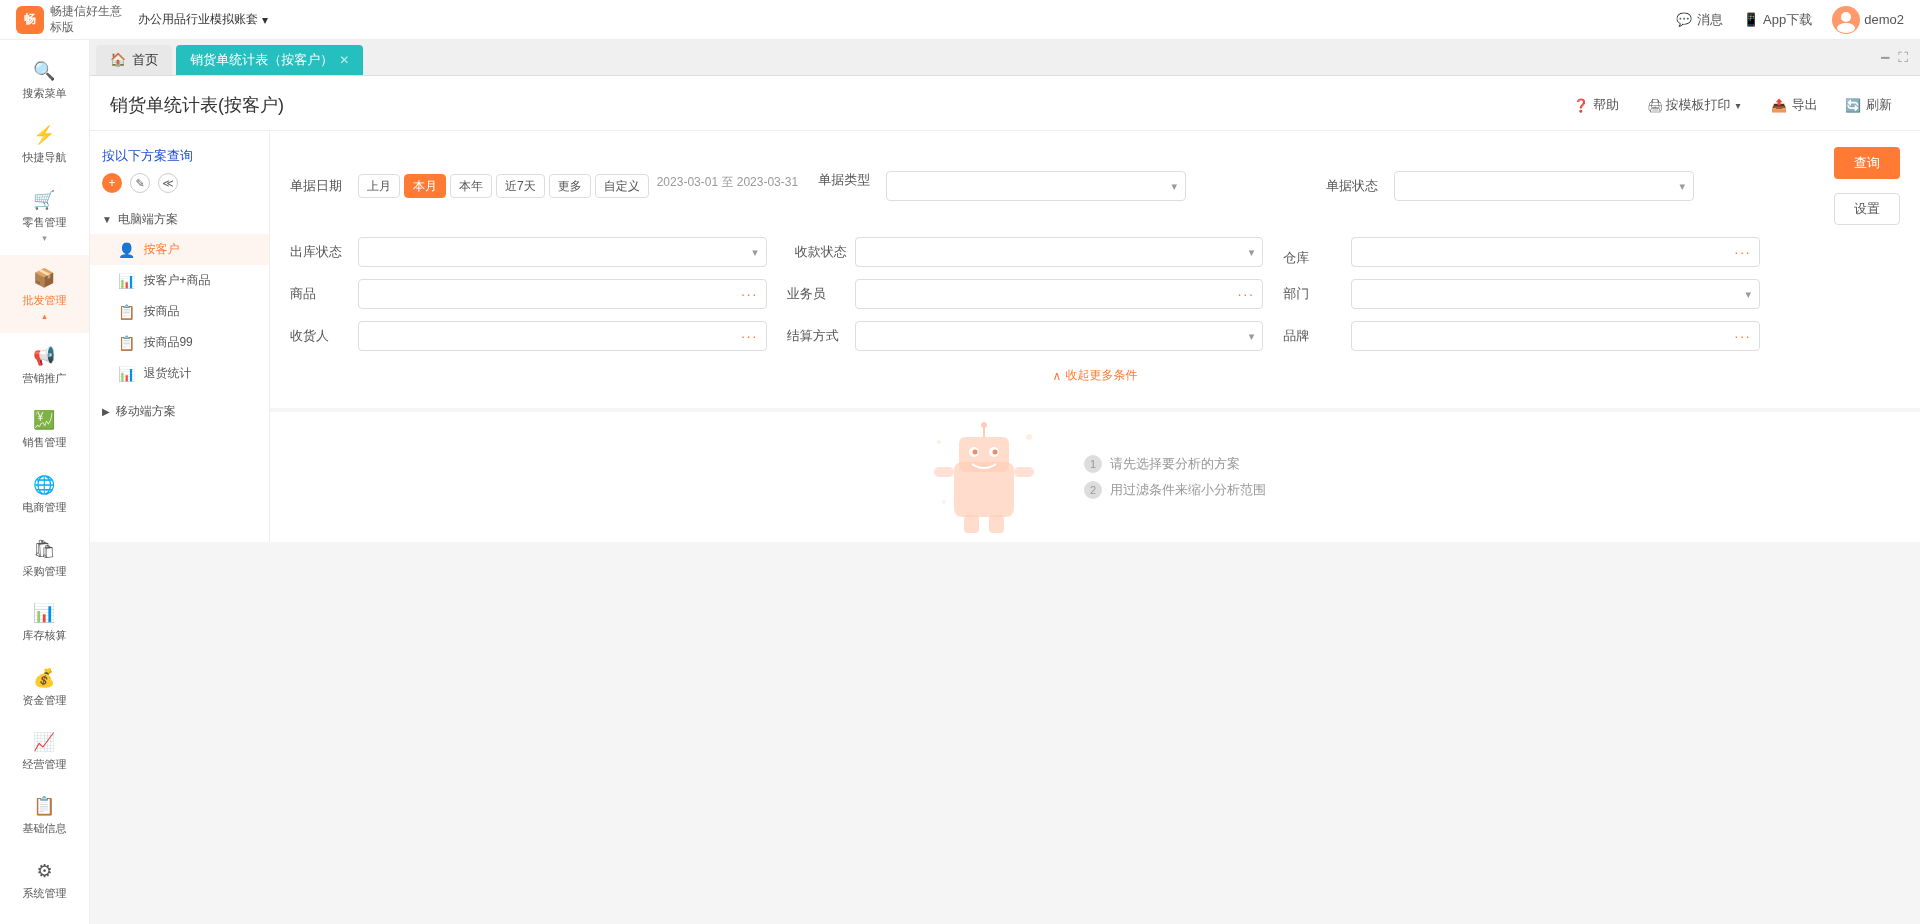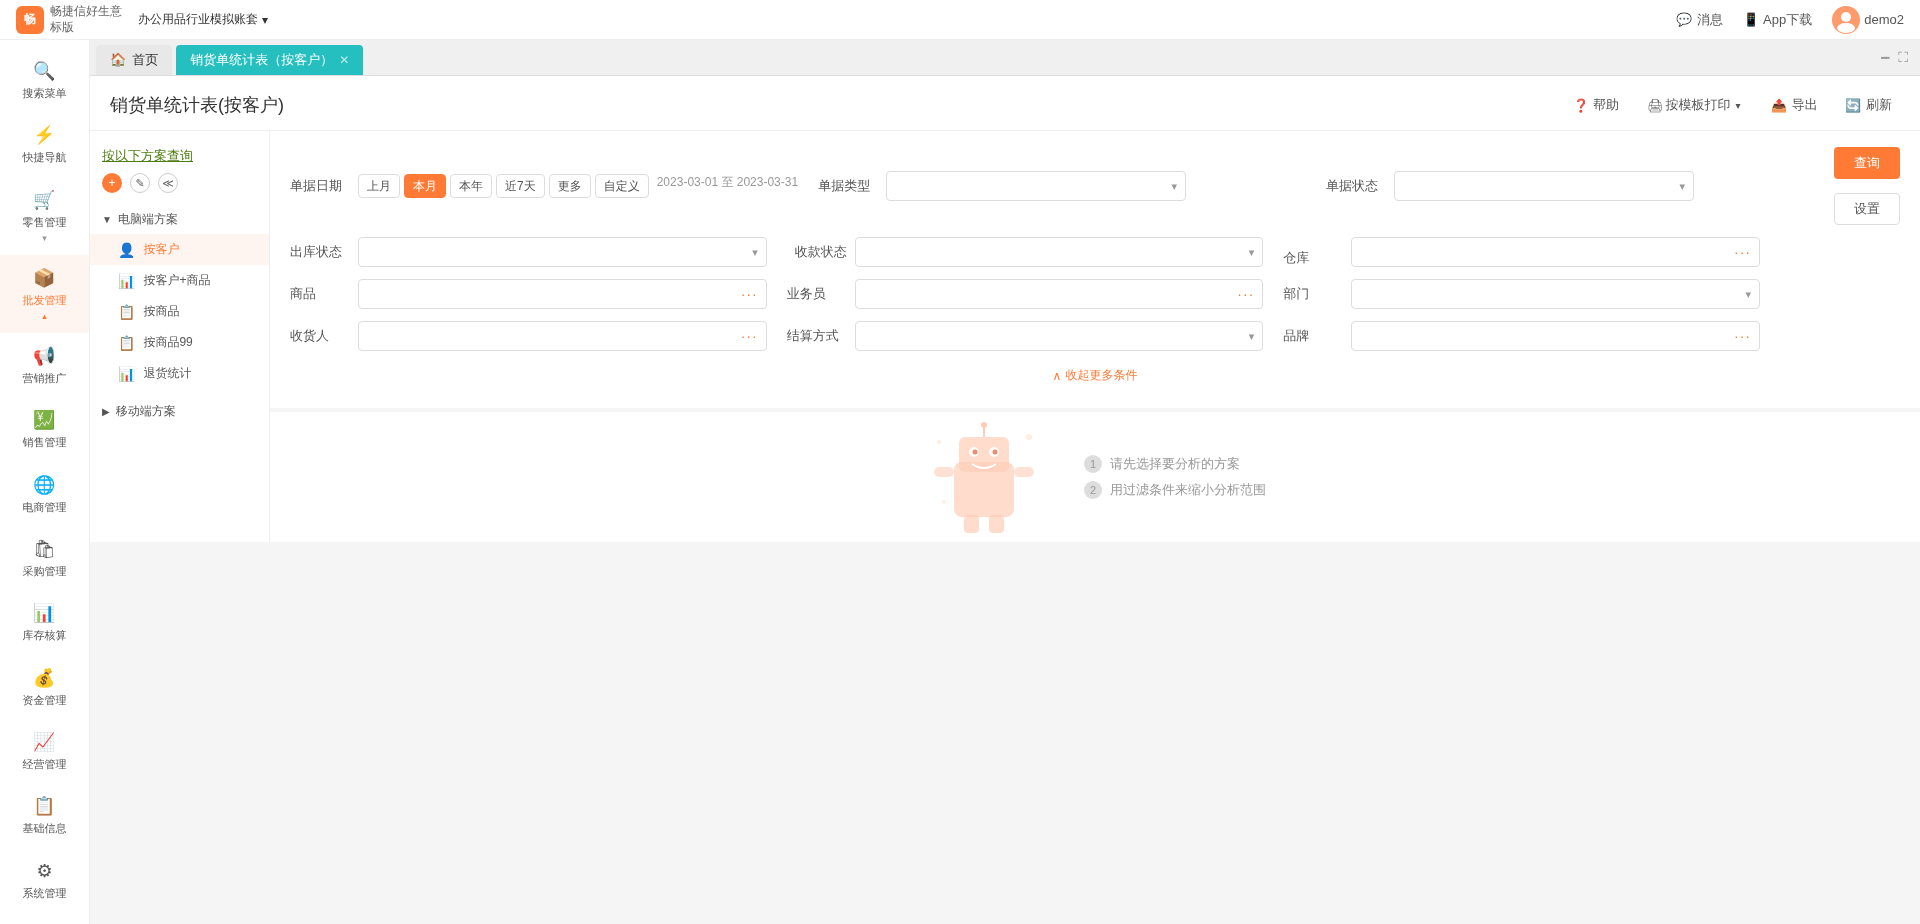--- a/index.html
+++ b/index.html
@@ -46,21 +46,21 @@
     .page-header { display: flex; align-items: center; justify-content: space-between; padding: 16px 20px 12px; background: #fff; border-bottom: 1px solid #eee; }
     .page-title { font-size: 18px; color: #333; font-weight: 500; }
     .page-actions { display: flex; align-items: center; gap: 12px; }
     .page-action-btn { display: flex; align-items: center; gap: 4px; font-size: 13px; color: #555; cursor: pointer; padding: 4px 8px; }
 
     
     .page-body { display: flex; flex: 1; overflow: hidden; }
 
     
     .scheme-panel { width: 180px; background: #fff; border-right: 1px solid #eee; padding: 8px 0; overflow-y: auto; }
-    .scheme-panel-header { display: flex; align-items: center; justify-content: space-between; padding: 8px 12px; font-size: 13px; color: #4d7c0f; text-decoration: underline; }
+    .scheme-panel-header { display: flex; align-items: center; justify-content: space-between; padding: 8px 12px; font-size: 13px; color: #1d4ed8; }
     .scheme-panel-title { font-weight: 500; }
     .scheme-action-icon { width: 20px; height: 20px; border-radius: 50%; background: #ff7b35; color: #fff; display: flex; align-items: center; justify-content: center; font-size: 12px; cursor: pointer; }
     .scheme-action-icon.outline { background: none; border: 1px solid #ccc; color: #666; }
     .scheme-group { padding: 4px 0; }
     .scheme-group-header { display: flex; align-items: center; gap: 6px; padding: 6px 12px; font-size: 12px; color: #555; cursor: pointer; }
     .scheme-item { display: flex; align-items: center; gap: 8px; padding: 7px 12px 7px 28px; font-size: 12px; color: #555; cursor: pointer; }
     .scheme-item.active { color: #ff7b35; background: #fff5f0; font-weight: 500; }
     .scheme-item-icon { font-size: 14px; color: #ff7b35; }
     .scheme-item-icon.gray { color: #999; }
     .filter-label { font-size: 13px; color: #555; white-space: nowrap; min-width: 60px; }
@@ -291,21 +291,21 @@
                   <div class="filter-date-group">
                     <button class="date-quick-btn">上月</button>
                     <button class="date-quick-btn active">本月</button>
                     <button class="date-quick-btn">本年</button>
                     <button class="date-quick-btn">近7天</button>
                     <button class="date-quick-btn">更多</button>
                     <button class="date-quick-btn">自定义</button>
                     <span class="date-range-text">2023-03-01 至 2023-03-31</span>
                   </div>
                 </div>
-                <div style="flex:1;display:flex;align-items:center;gap:8px;">
+                <div style="flex:1;display:flex;align-items:flex-start;gap:8px;">
                   <span class="filter-label">单据类型</span>
                   <div class="filter-select" style="flex:1;max-width:300px;">
                     <span></span>
                     <span class="filter-select-arrow">▾</span>
                   </div>
                 </div>
                 <div style="flex:1;display:flex;align-items:center;gap:8px;">
                   <span class="filter-label">单据状态</span>
                   <div class="filter-select" style="flex:1;max-width:300px;">
                     <span></span>

